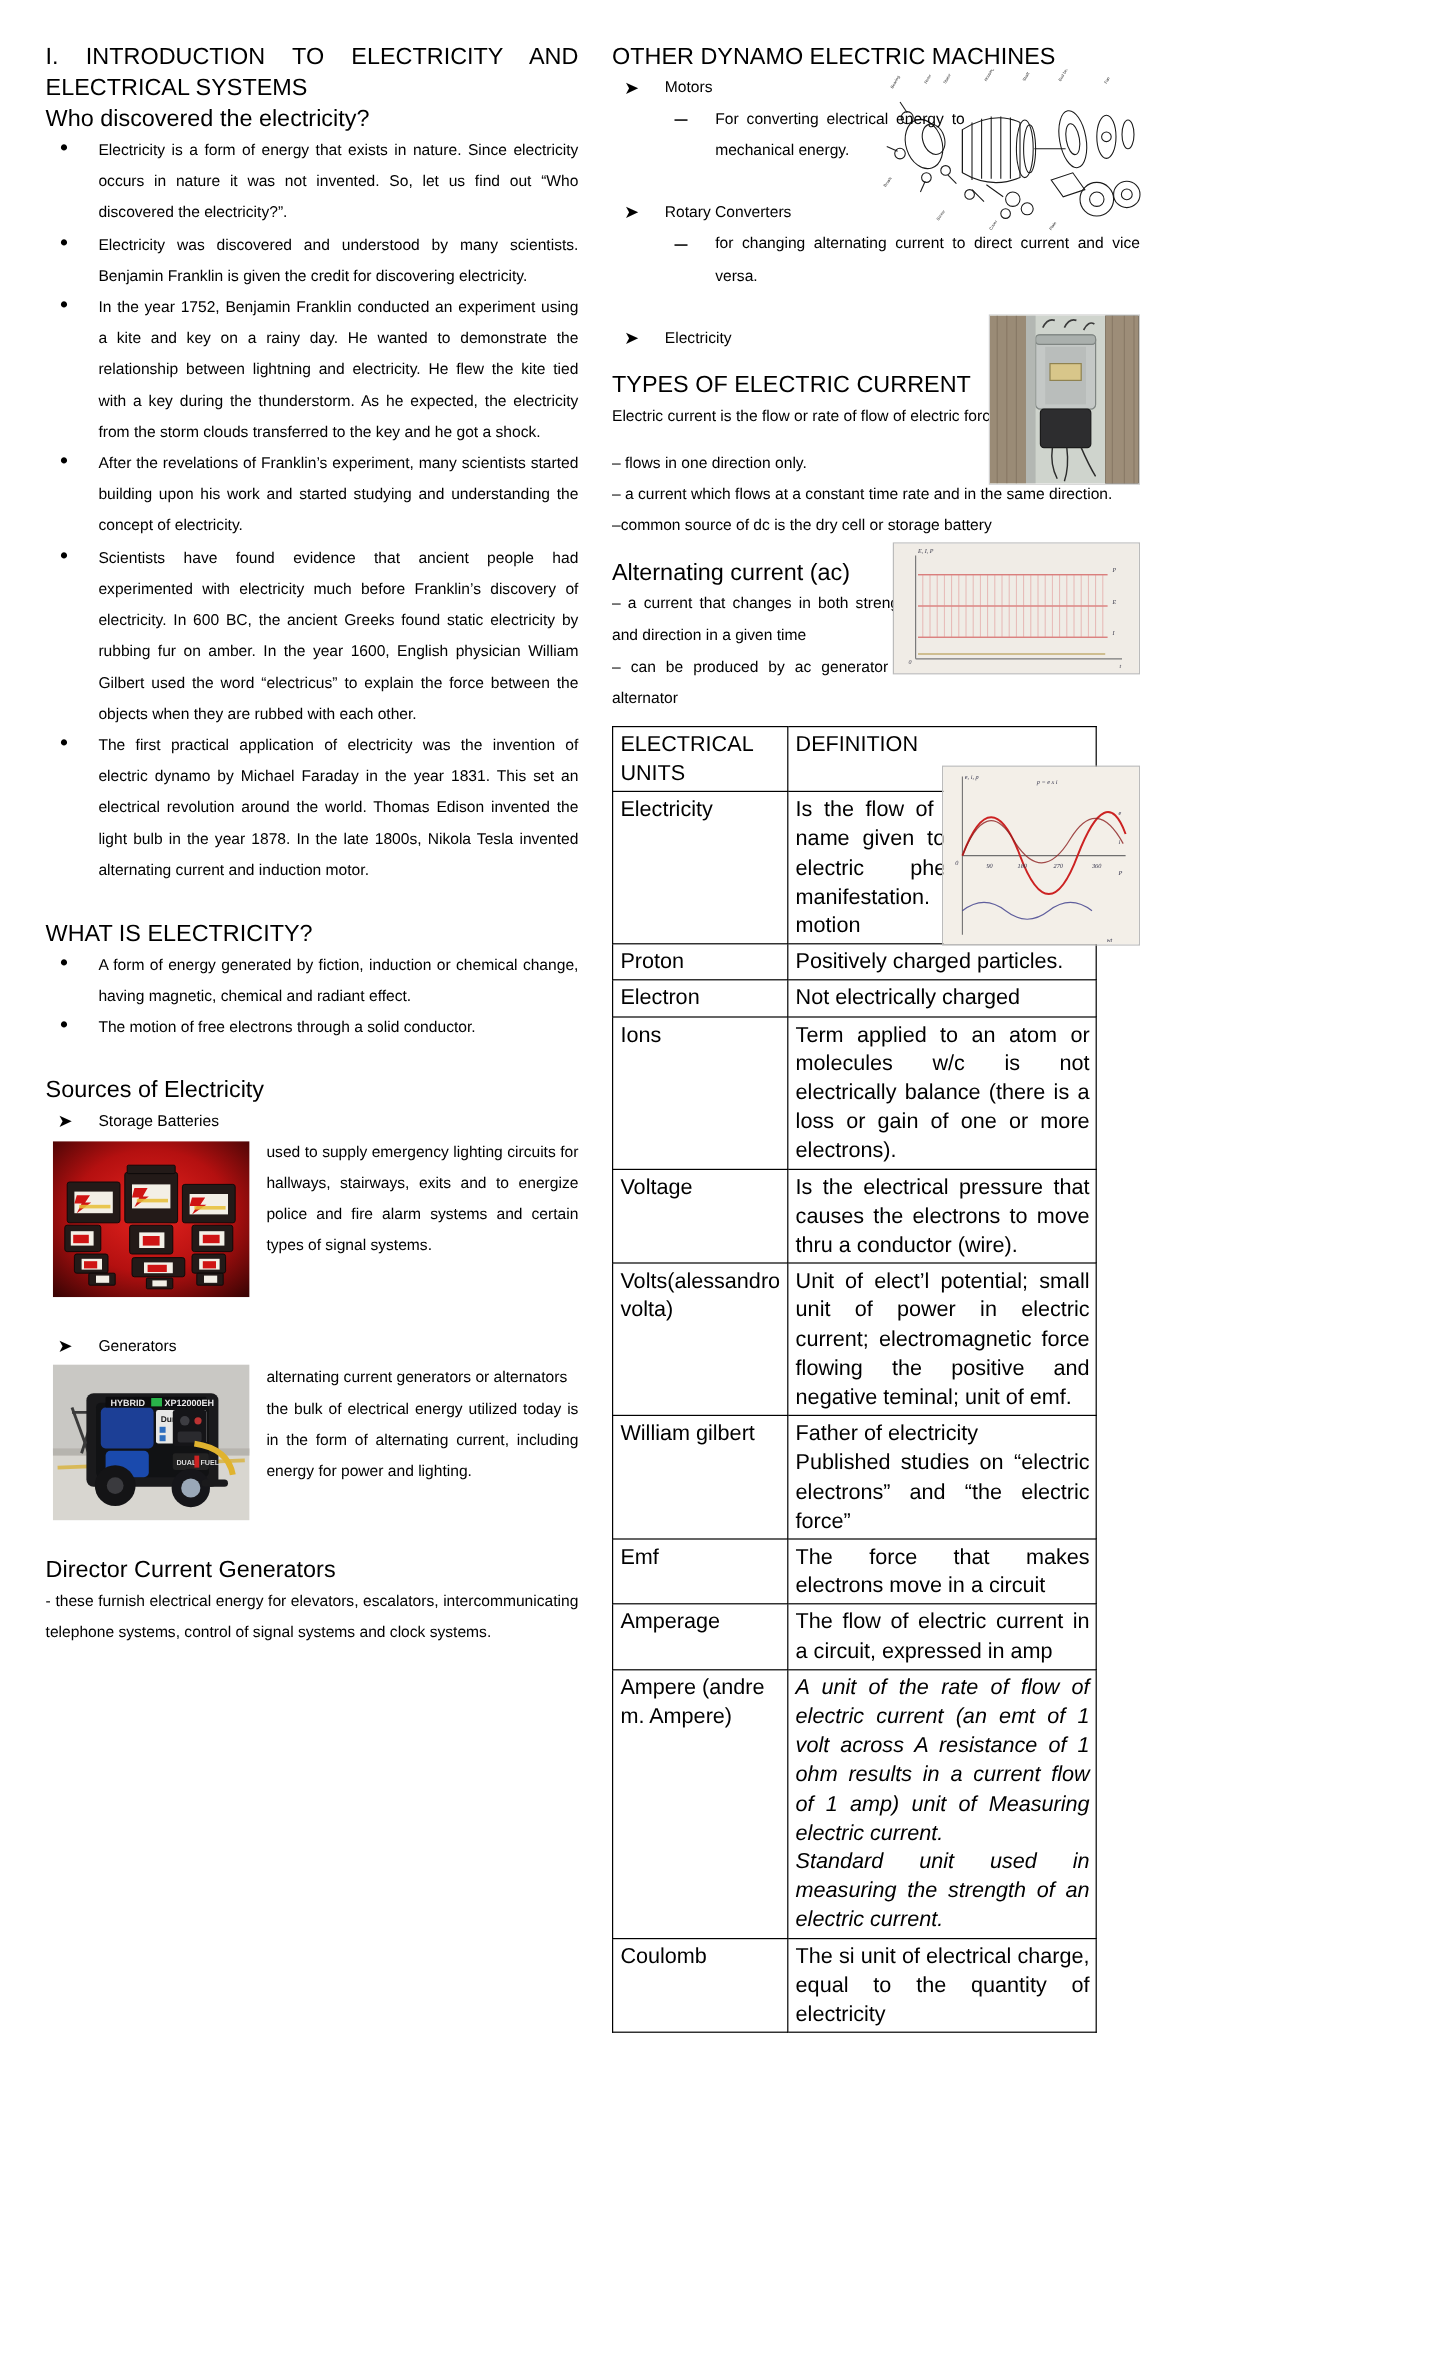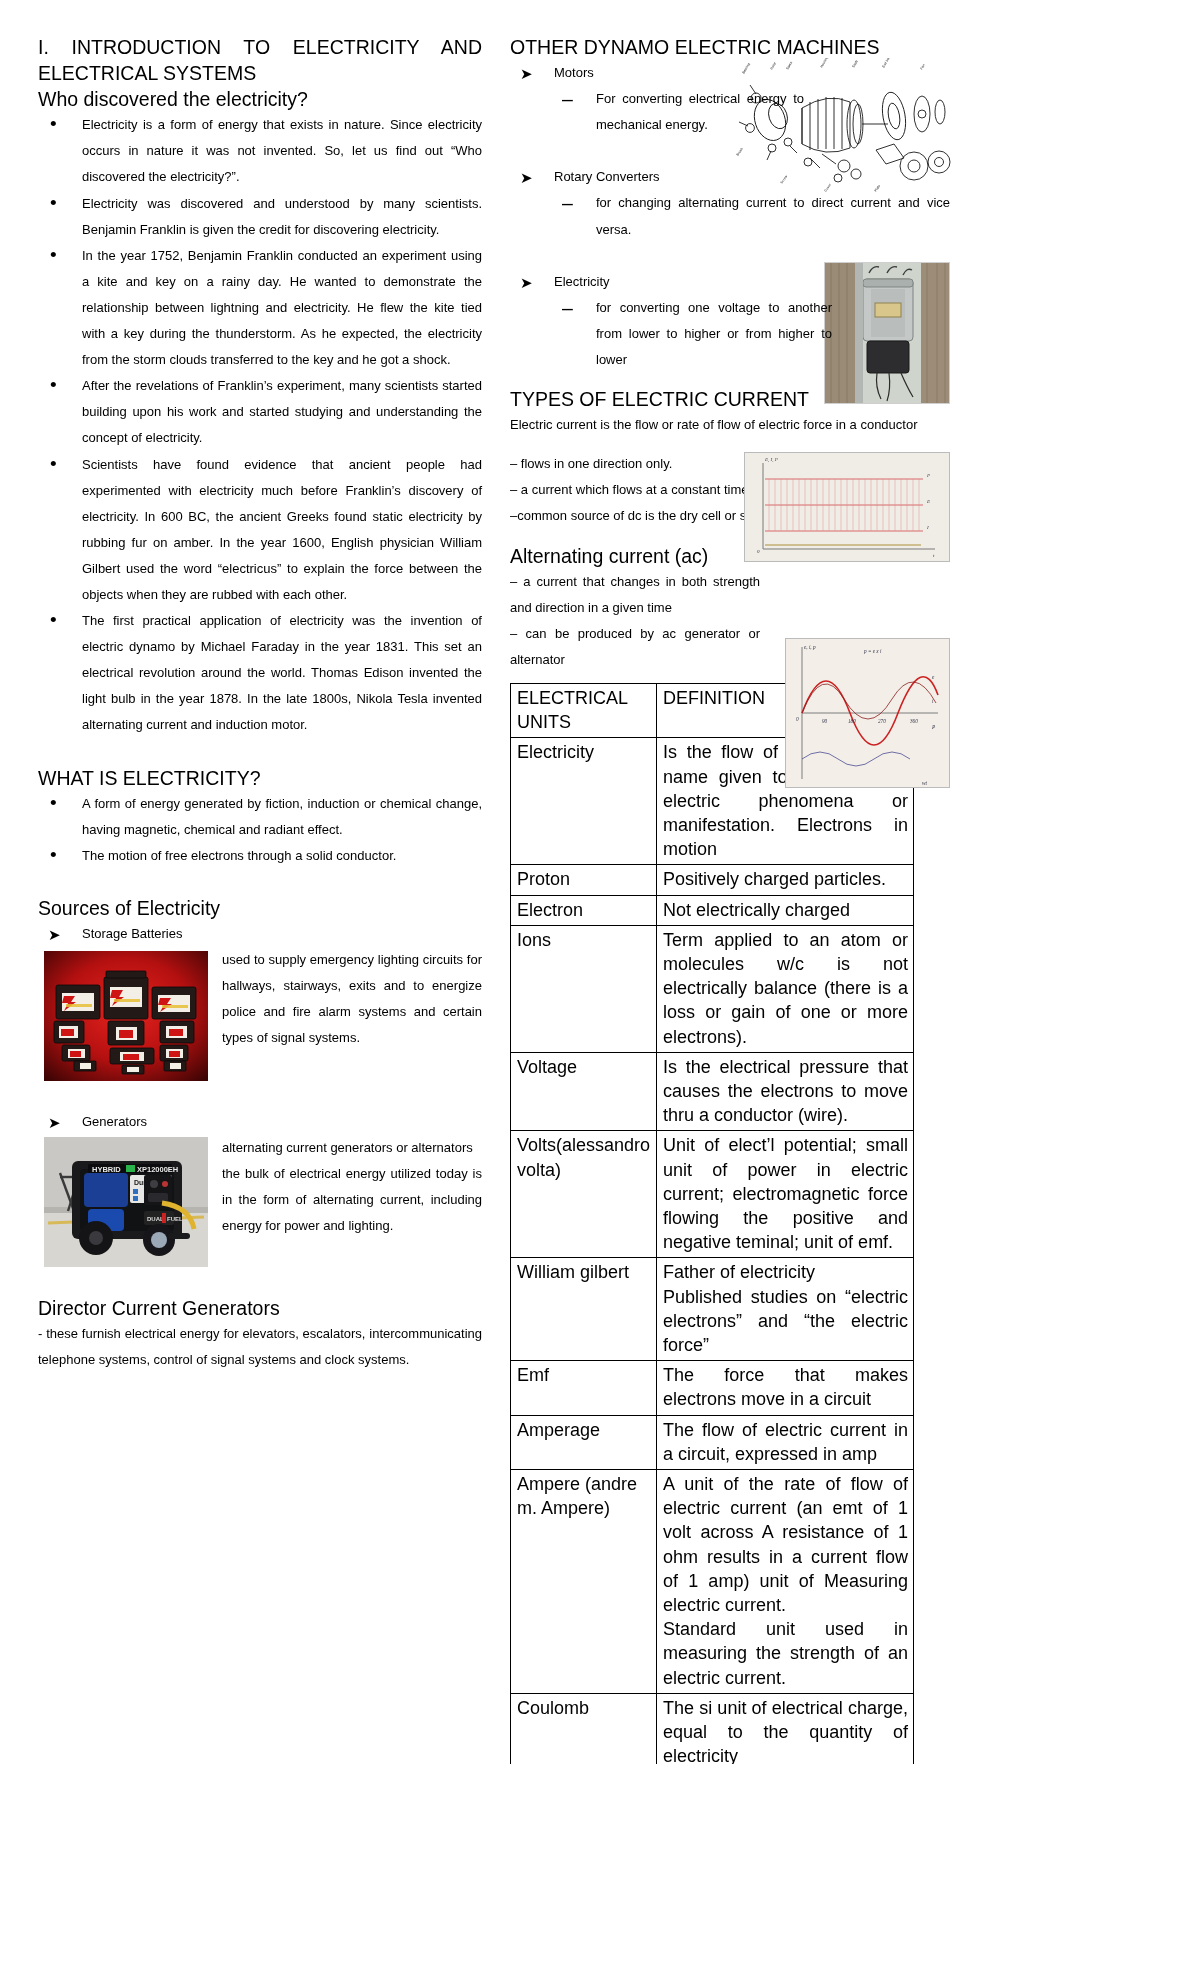--- a/index.html
+++ b/index.html
@@ -398,25 +398,20 @@
             <path d="M64 110 q2 16 -2 28"></path>
             <path d="M76 110 q6 14 12 24"></path>
         </g>
         <rect x="50" y="40" width="26" height="14" fill="#d8c68a" stroke="#8f8250"></rect>
         <path d="M30 0 L38 0 L38 140 L30 140 Z" fill="#b3b7b3"></path>
       </svg>
 
       <ul class="arr">
         <li>Electricity</li>
       </ul>
-      <div class="sub" style="width:278px;">
-        <ul class="dash">
-          <li>for converting one voltage to another from lower to higher or from higher to lower</li>
-        </ul>
-      </div>
 
       <div class="gap-s"></div>
 
       <p class="plain">TYPES OF ELECTRIC CURRENT</p>
       <p class="just">Electric current is the flow or rate of flow of electric force in a conductor</p>
 
       <svg class="fig-dc" viewBox="0 0 204 108">
         <rect width="204" height="108" fill="#f0ece6"></rect>
         <g stroke="#7a7a7a" stroke-width="1" fill="none">
           <path d="M18 96 L190 96"></path>
@@ -544,21 +539,21 @@
           <tr>
             <td class="k">Emf</td>
             <td class="v">The force that makes electrons move in a circuit</td>
           </tr>
           <tr>
             <td class="k">Amperage</td>
             <td class="v">The flow of electric current in a circuit, expressed in amp</td>
           </tr>
           <tr>
             <td class="k">Ampere (andre m. Ampere)</td>
-            <td class="v" style="white-space:pre-line;">A unit of the rate of flow of electric current (an emt of 1 volt across A resistance of 1 ohm results in a current flow of 1 amp) unit of Measuring electric current.
+            <td class="v" style="white-space:pre-line;font-style:italic;">A unit of the rate of flow of electric current (an emt of 1 volt across A resistance of 1 ohm results in a current flow of 1 amp) unit of Measuring electric current.
 Standard unit used in measuring the strength of an electric current.</td>
           </tr>
           <tr>
             <td class="k">Coulomb</td>
             <td class="v">The si unit of electrical charge, equal to the quantity of electricity</td>
           </tr>
         </tbody>
       </table>
 
     </div>

